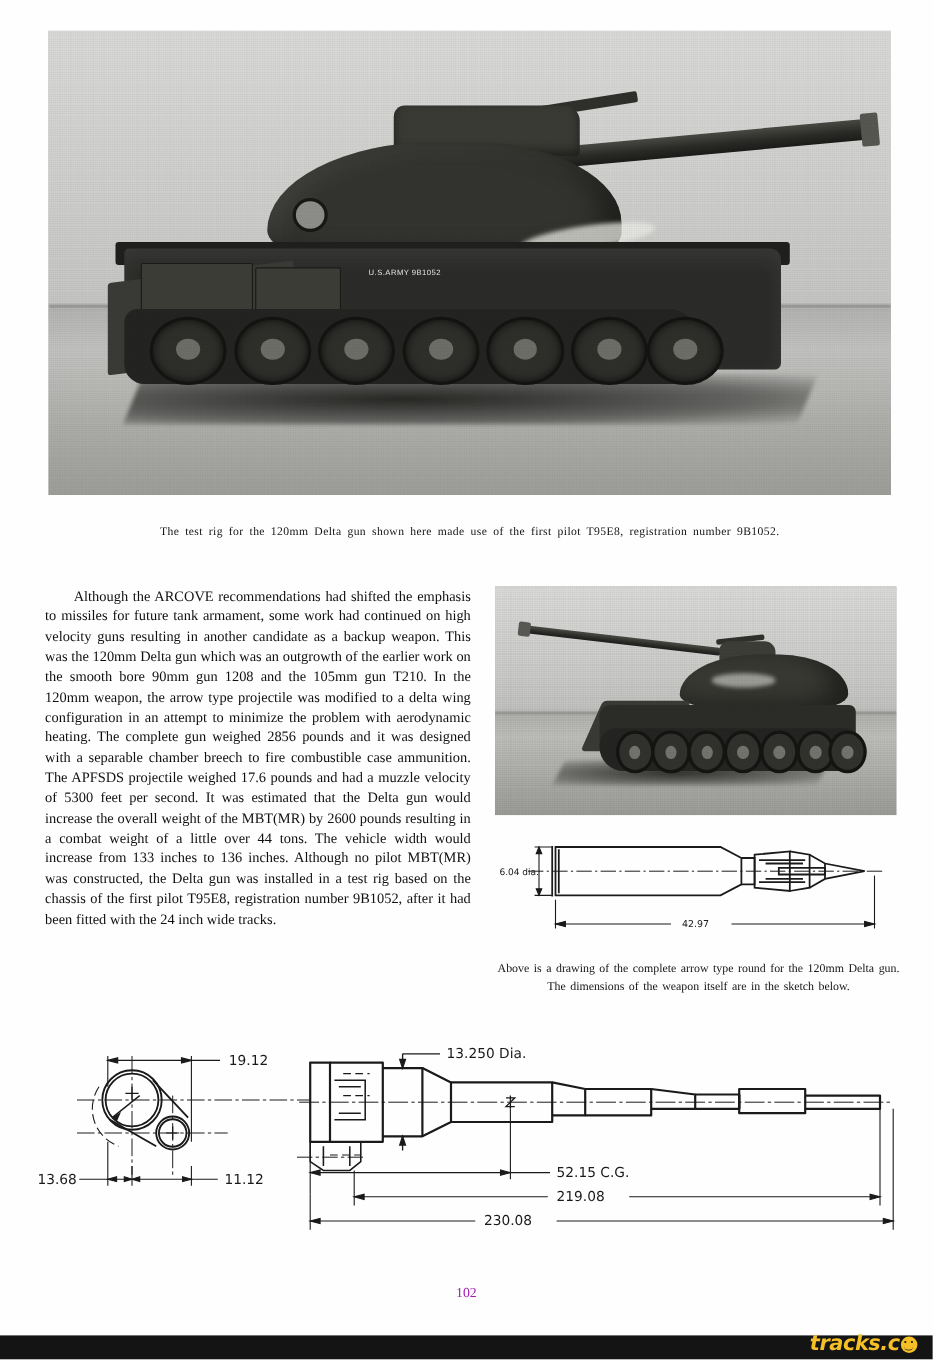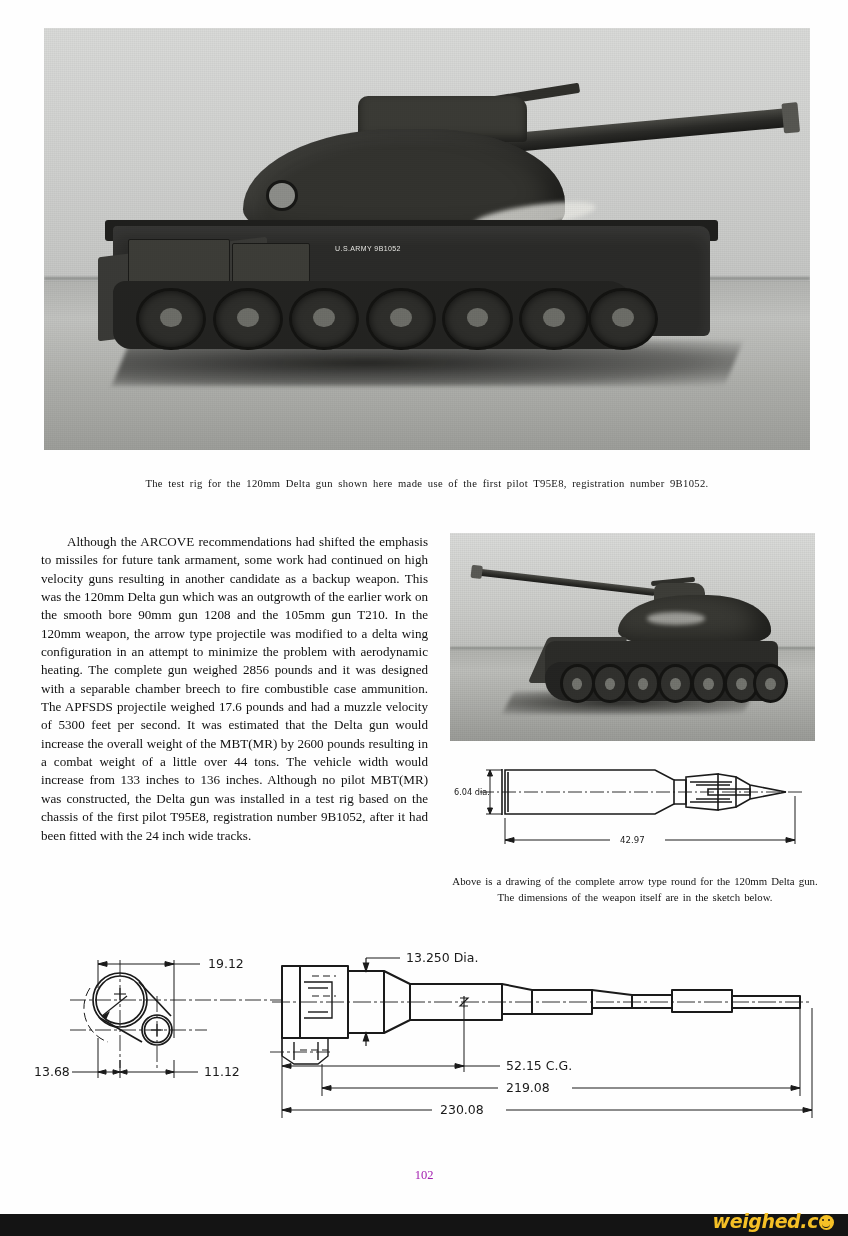--- a/index.html
+++ b/index.html
@@ -669,17 +669,17 @@
         <path d="M780 172 L771 169.6 L771 174.4 Z" fill="#1a1a1a"></path>
       </g>
       <text x="408" y="176" font-family="'DejaVu Sans', sans-serif" font-size="12.5" fill="#1a1a1a">230.08</text>
     </svg>
   </div>
 
   <div id="page-number">102</div>
 
   <div id="footer-bar"></div>
   <div id="watermark">
-    <span>weighed.c</span>
+    <span>tracks.c</span>
     <span class="smiley"></span>
   </div>
 
 </div>
 
 </body></html>

